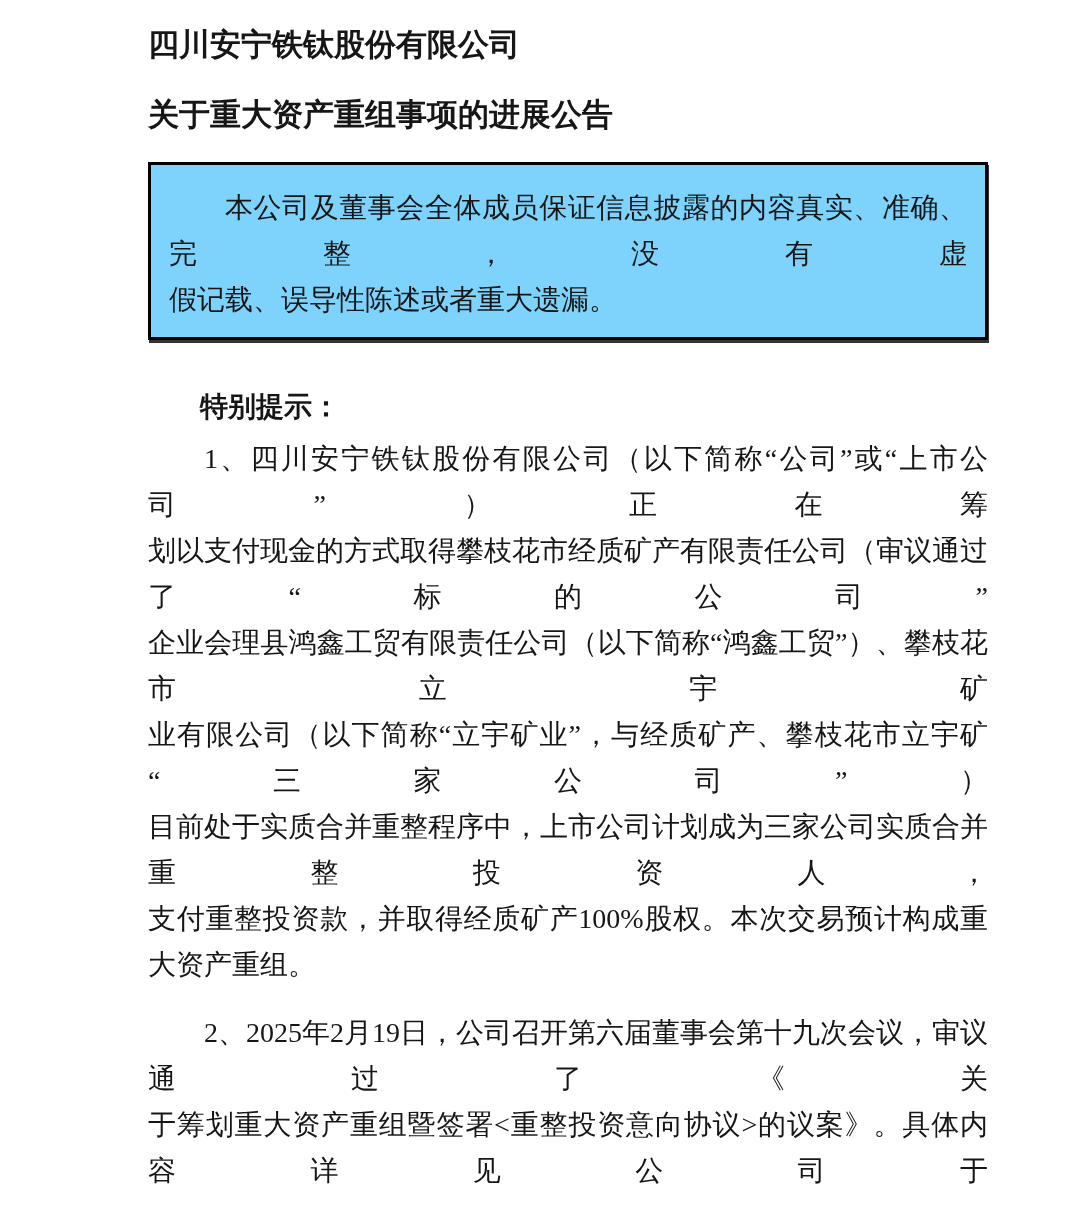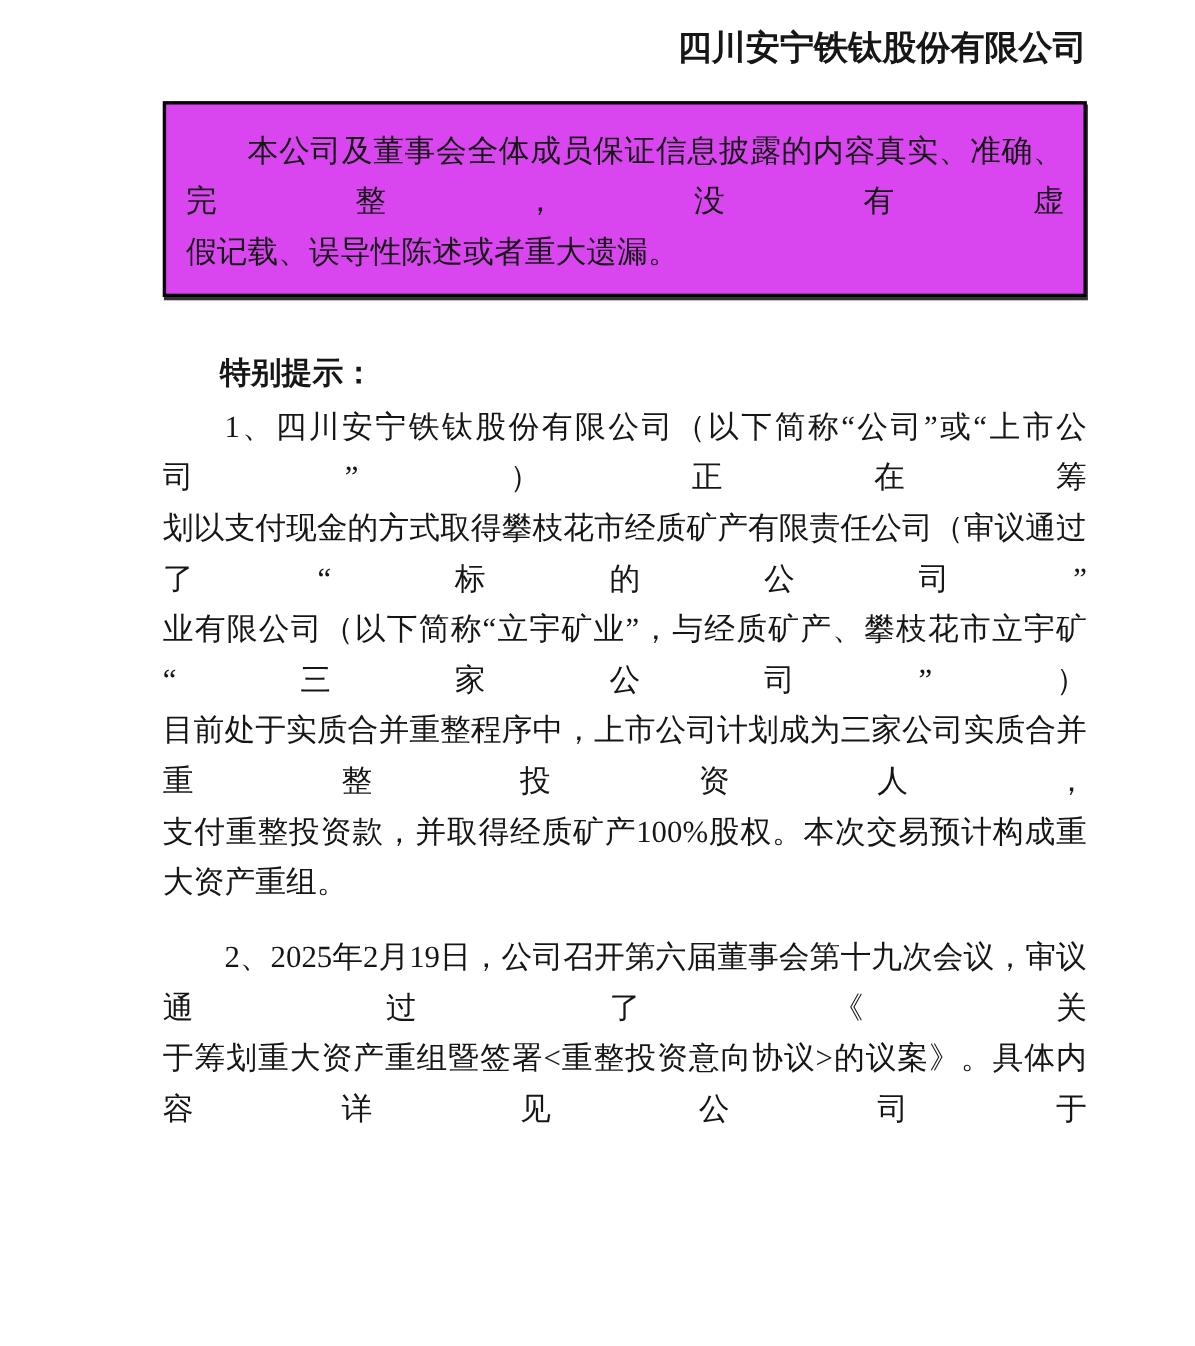--- a/index.html
+++ b/index.html
@@ -5,73 +5,75 @@
   html, body { margin: 0; padding: 0; }
   body {
     width: 1086px; height: 1224px;
     background: #ffffff;
     overflow: hidden;
     font-family: "Liberation Serif", "DejaVu Serif", serif;
     color: #161616;
   }
   .doc { margin-left: 148px; width: 840px; }
   .title, .subtitle {
-    text-align: right;
+    text-align: left;
     font-size: 31px;
     font-weight: bold;
     line-height: 44px;
     margin: 0;
     font-family: "DejaVu Sans", "Liberation Sans", sans-serif;
   }
   .title { margin-top: 22px; }
   .subtitle { margin-top: 26px; }
   .disclaimer {
     margin-top: 26px;
     border: 3px solid #000;
     box-shadow: 1px 3px 0 rgba(0,0,0,0.8);
     padding: 20px 18px 14px 18px;
-    background: #d946ef;
+    background: #7dd3fc;
   }
   .line {
     font-size: 28px;
     line-height: 46px;
     text-align: justify;
     text-align-last: justify;
     white-space: normal;
   }
   .line.indent { text-indent: 56px; }
   .line.last { text-align-last: left; }
   .heading {
     font-size: 28px;
     font-weight: bold;
     line-height: 46px;
     padding-left: 52px;
     margin: 46px 0 4px 0;
-    font-family: Liberation Sans, sans-serif;
+    font-family: Liberation Mono, monospace;
   }
   .para { margin: 0 0 22px 0; }
   .para:last-child { margin-bottom: 0; }
 </style>
 </head>
 <body>
 
 <div class="doc">
   <h1 class="title">四川安宁铁钛股份有限公司</h1>
+  <h2 class="subtitle">关于重大资产重组事项的进展公告</h2>
 
   <div class="disclaimer">
     <div class="line indent">本公司及董事会全体成员保证信息披露的内容真实、准确、完整，没有虚</div>
     <div class="line last">假记载、误导性陈述或者重大遗漏。</div>
   </div>
 
   <div class="heading">特别提示：</div>
 
   <div id="paragraphs">
       <div class="para">
         <div class="line indent"><span>1、四川安宁铁钛股份有限公司（以下简称“公司”或“上市公司”）正在筹</span></div>
         <div class="line"><span>划以支付现金的方式取得攀枝花市经质矿产有限责任公司（审议通过了“标的公司”</span></div>
+        <div class="line"><span>企业会理县鸿鑫工贸有限责任公司（以下简称“鸿鑫工贸”）、攀枝花市立宇矿</span></div>
         <div class="line"><span>业有限公司（以下简称“立宇矿业”，与经质矿产、攀枝花市立宇矿“三家公司”）</span></div>
         <div class="line"><span>目前处于实质合并重整程序中，上市公司计划成为三家公司实质合并重整投资人，</span></div>
         <div class="line last"><span>支付重整投资款，并取得经质矿产100%股权。本次交易预计构成重大资产重组。</span></div>
       </div>
       <div class="para">
         <div class="line indent"><span>2、2025年2月19日，公司召开第六届董事会第十九次会议，审议通过了《关</span></div>
         <div class="line"><span>于筹划重大资产重组暨签署&lt;重整投资意向协议&gt;的议案》。具体内容详见公司于</span></div>
       </div>
     </div>
 </div>

